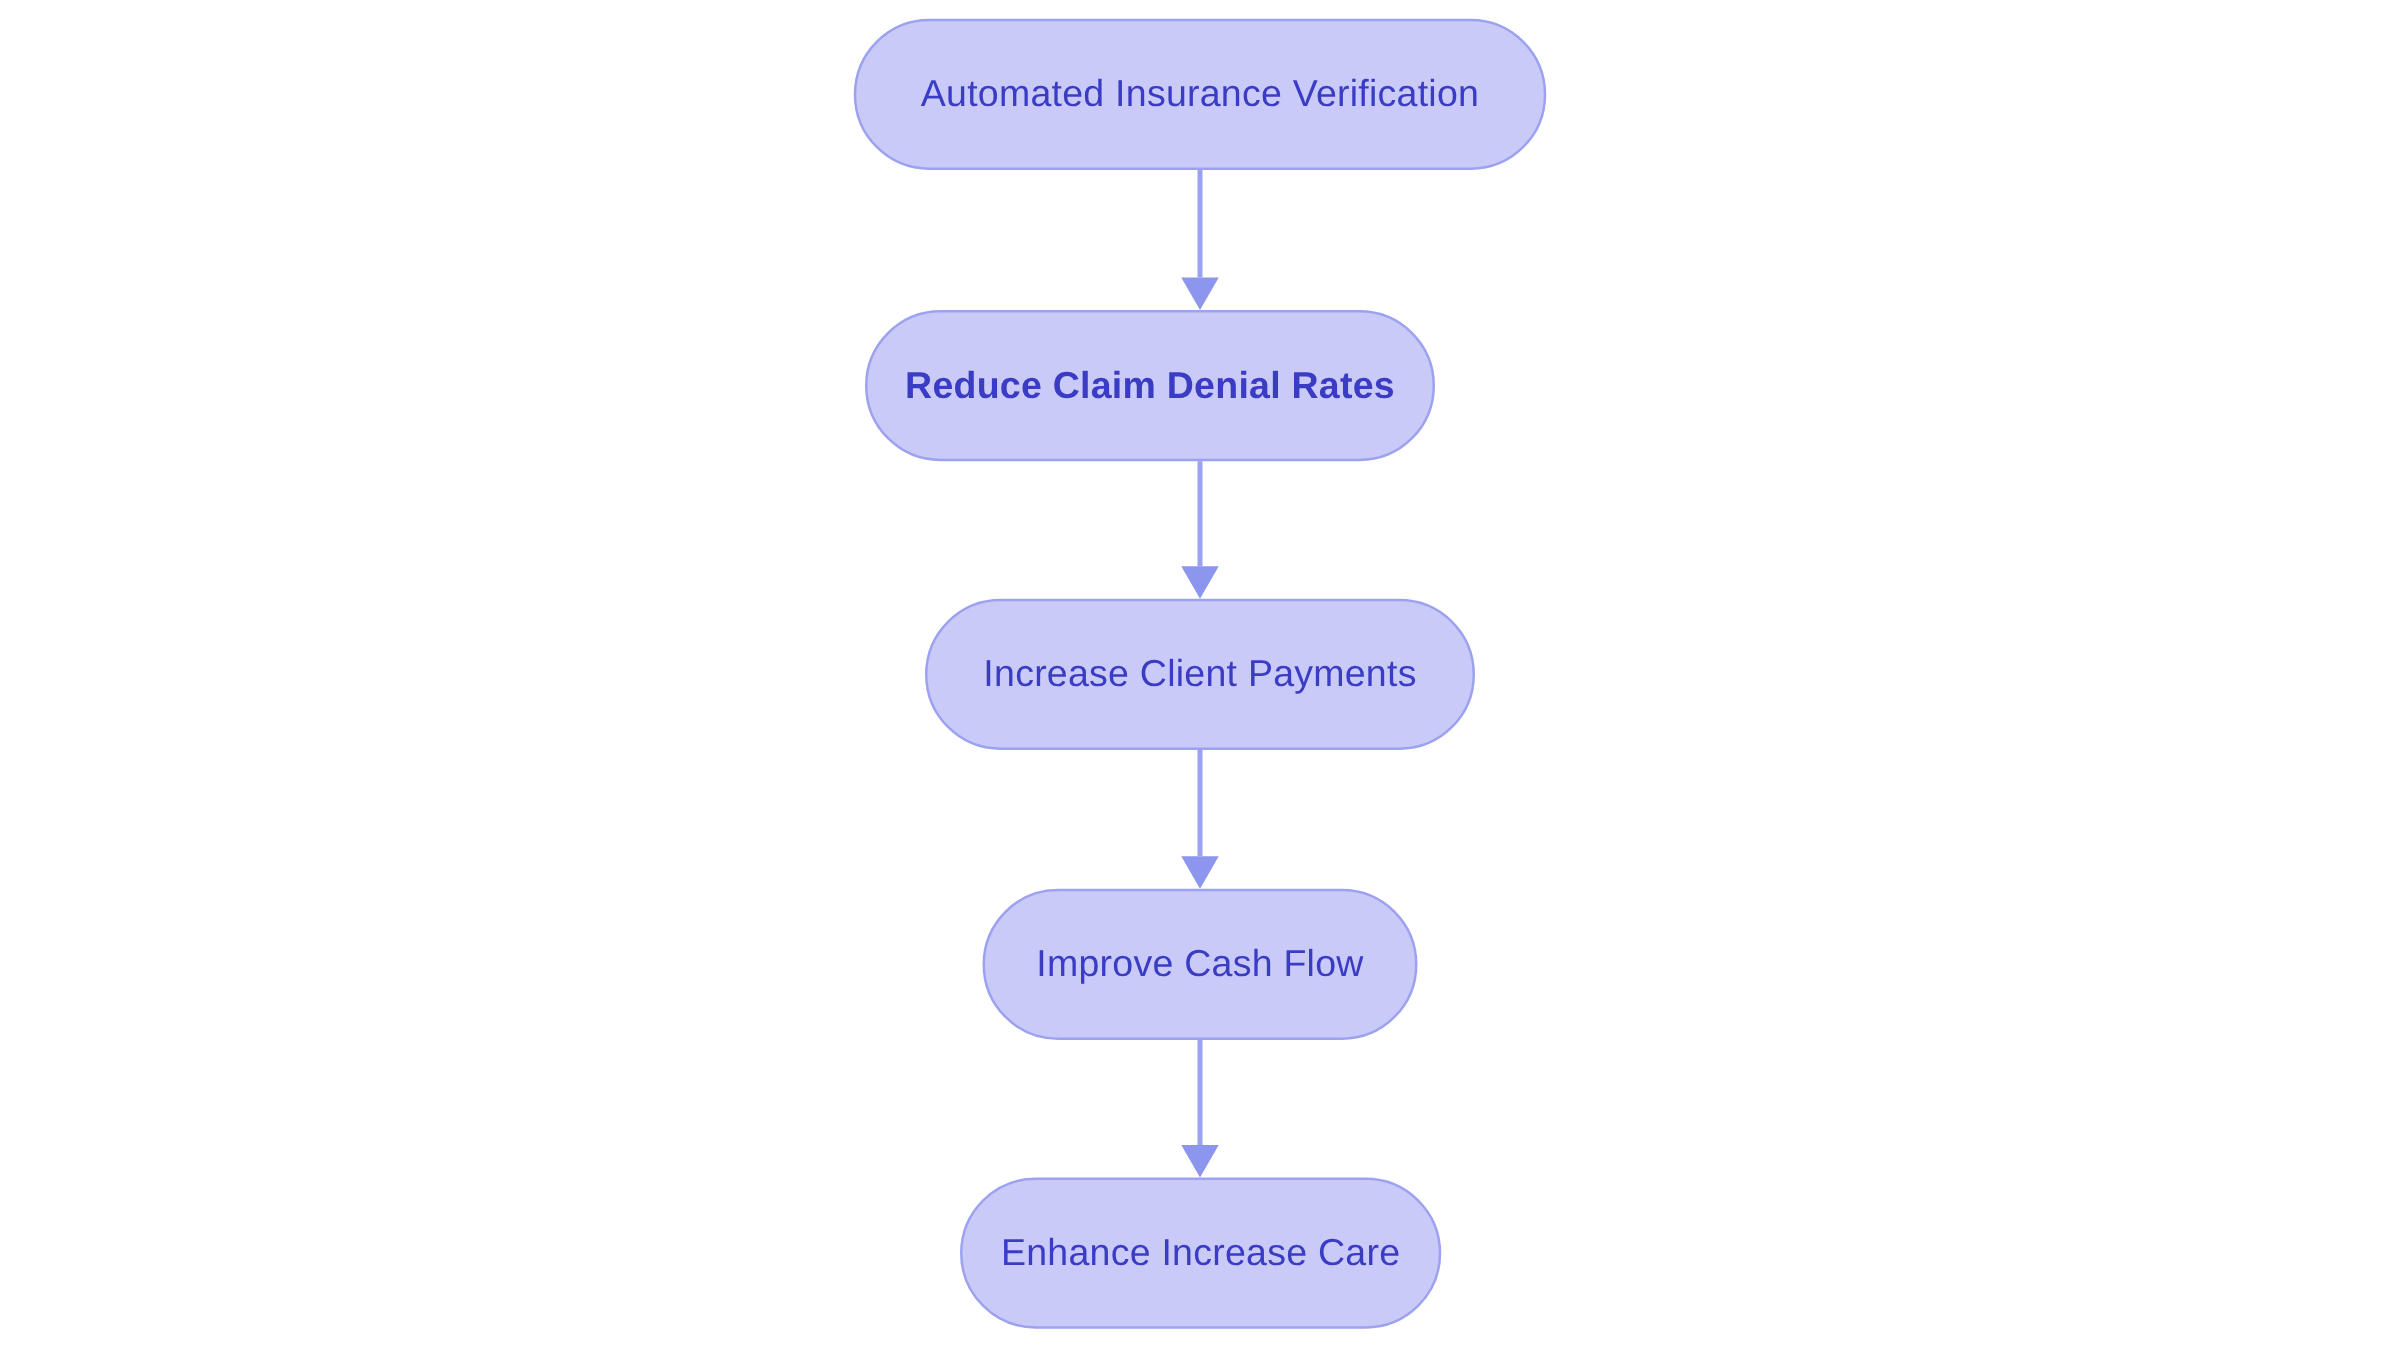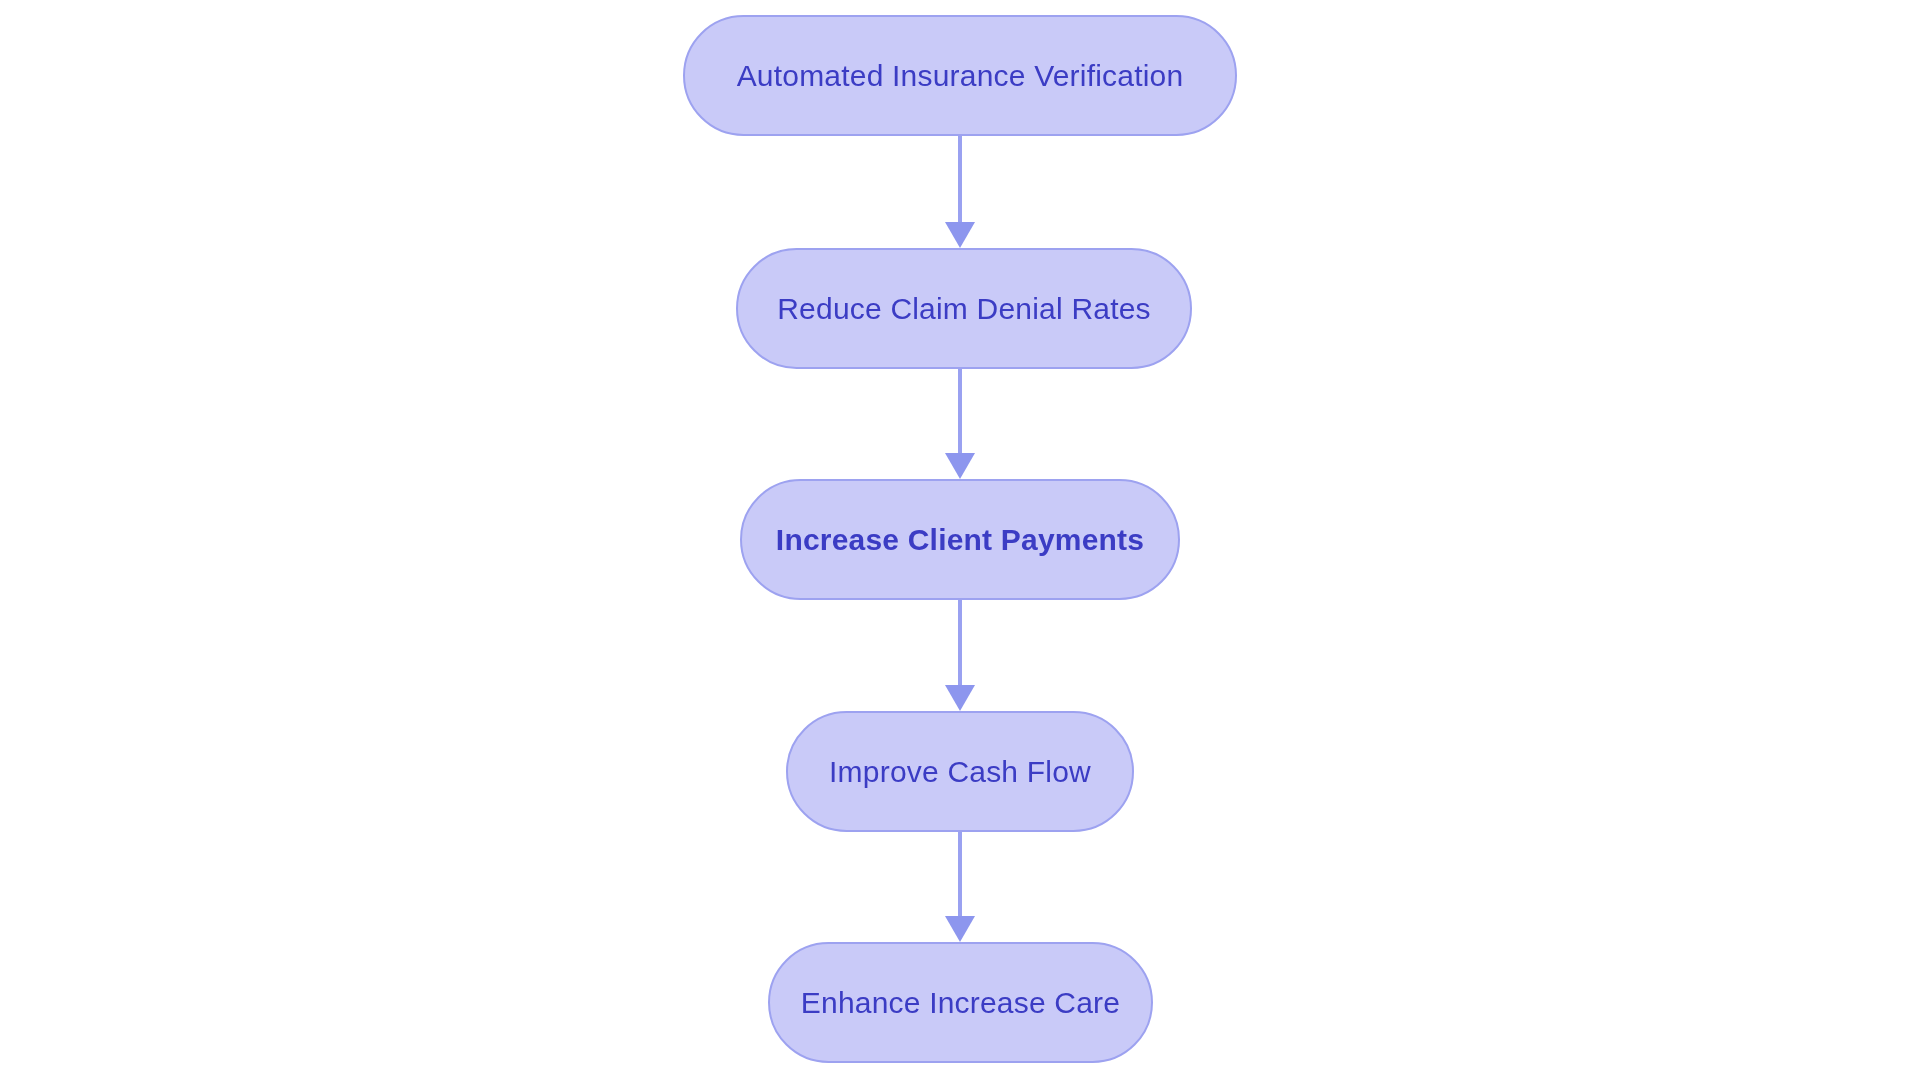--- a/index.html
+++ b/index.html
@@ -26,22 +26,22 @@
     display: flex;
     align-items: center;
     justify-content: center;
     color: #3b3cc4;
     font-size: 30px;
     letter-spacing: 0.2px;
     white-space: nowrap;
     text-align: center;
   }
   .n1 { left: 683px; top: 15px;  width: 554px; }
-  .n2 { left: 736px; top: 248px; width: 456px; }
-  .n3 { left: 740px; top: 479px; width: 440px; font-weight: bold; }
+  .n2 { left: 692px; top: 248px; width: 456px; font-weight: bold; }
+  .n3 { left: 740px; top: 479px; width: 440px; }
   .n4 { left: 786px; top: 711px; width: 348px; }
   .n5 { left: 768px; top: 942px; width: 385px; }
 
   .arrow {
     position: absolute;
     left: 945px;            
     width: 30px;
     display: flex;
     flex-direction: column;
     align-items: center;

